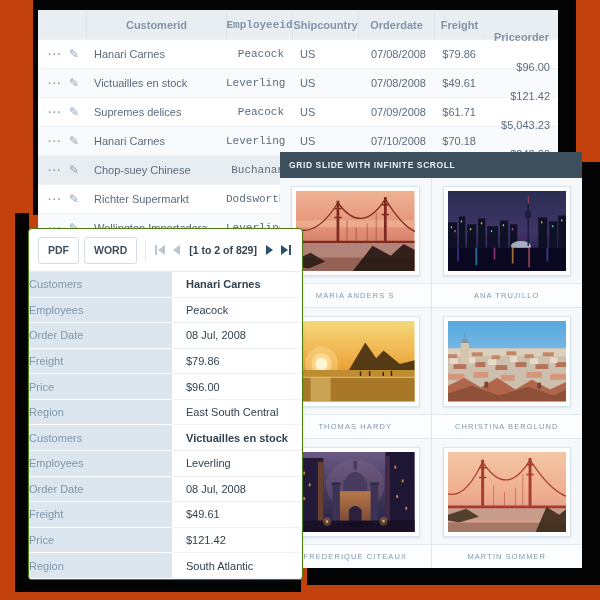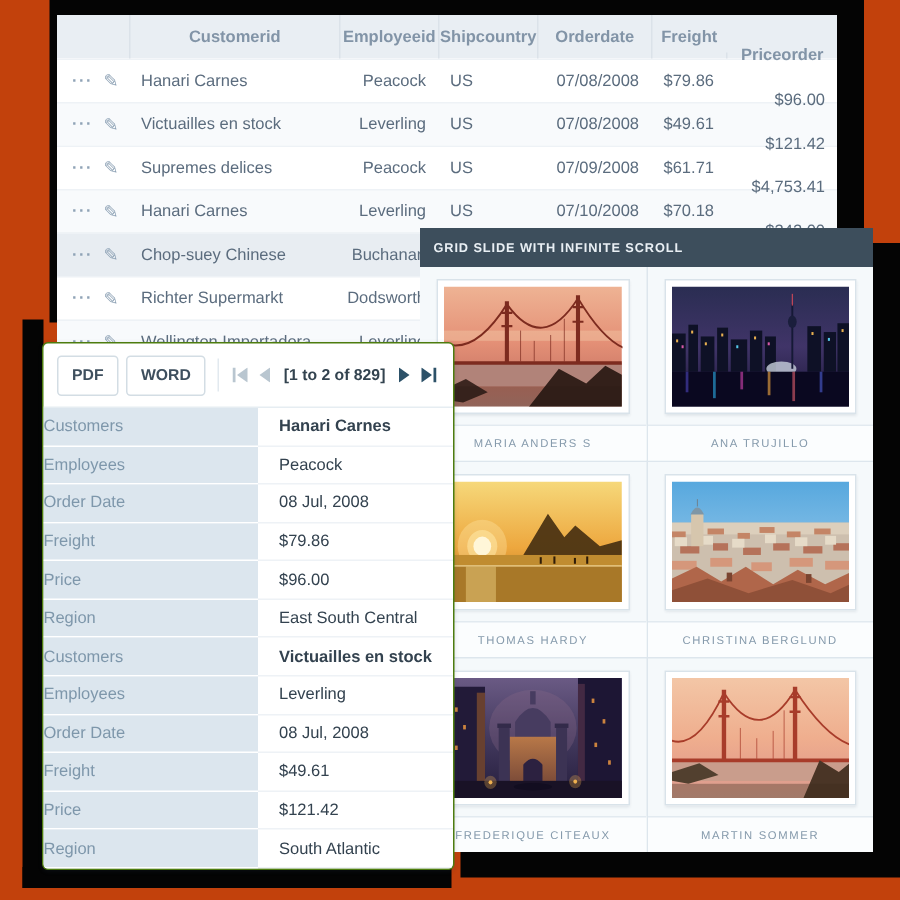--- a/index.html
+++ b/index.html
@@ -15,21 +15,21 @@
   .table-panel{position:absolute;left:38px;top:10px;width:520px;height:222px;background:#fff;overflow:hidden;}
   .t-header{display:flex;height:29px;background:#e9eef3;align-items:stretch;
             color:#8294a7;font-size:11px;font-weight:bold;}
   .t-header .hc{display:flex;align-items:center;justify-content:center;box-sizing:border-box;}
   .t-header .hc + .hc{border-left:1px solid #dbe2e9;}
   .t-row{display:flex;height:28px;align-items:center;font-size:11px;color:#5b6c7e;
          border-top:1px solid #eef2f6;background:#fff;}
   .t-row.alt{background:#f8fafc;}
   .t-row.selected{background:#e8edf2;}
   .cell{box-sizing:border-box;white-space:nowrap;overflow:hidden;}
-  .w-tools{width:48px;}.w-cust{width:140px;}.w-emp{width:66px;}.w-ctry{width:66px;}
+  .w-tools{width:48px;}.w-cust{width:140px;}.w-emp{width:66px;font-family:Liberation Mono, monospace;}.w-ctry{width:66px;}
   .w-date{width:76px;}.w-fr{width:50px;}.w-pr{width:74px;margin-top:25px;}
   .cl{text-align:left;padding-left:8px;}
   .cr{text-align:right;padding-right:8px;}
   .tools{display:flex;align-items:center;gap:7px;padding-left:10px;color:#8fa3b6;}
   .tools .dots{font-size:11px;font-weight:bold;letter-spacing:1px;line-height:1;}
   .tools .pen{font-size:12px;line-height:1;}
 
   
   .slide-panel{position:absolute;left:280px;top:152px;width:302px;height:416px;
                background:#eef3f7;display:flex;flex-direction:column;}
@@ -115,21 +115,21 @@
     <div class="t-row">
       <div class="cell w-tools tools">
         <span class="dots">···</span>
         <span class="pen">✎</span>
       </div>
       <div class="cell w-cust cl">Supremes delices</div>
       <div class="cell w-emp cr">Peacock</div>
       <div class="cell w-ctry cl">US</div>
       <div class="cell w-date cr">07/09/2008</div>
       <div class="cell w-fr cr">$61.71</div>
-      <div class="cell w-pr cr">$4,753.41</div>
+      <div class="cell w-pr cr">$5,043.23</div>
     </div>
 
     <div class="t-row alt">
       <div class="cell w-tools tools">
         <span class="dots">···</span>
         <span class="pen">✎</span>
       </div>
       <div class="cell w-cust cl">Hanari Carnes</div>
       <div class="cell w-emp cr">Leverling</div>
       <div class="cell w-ctry cl">US</div>

